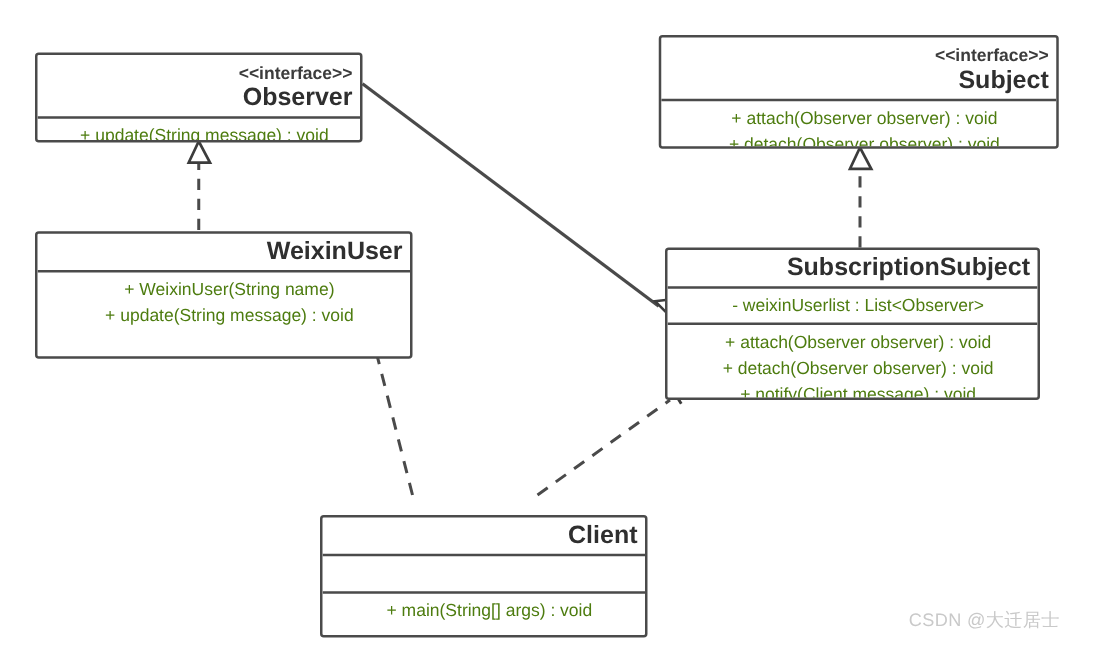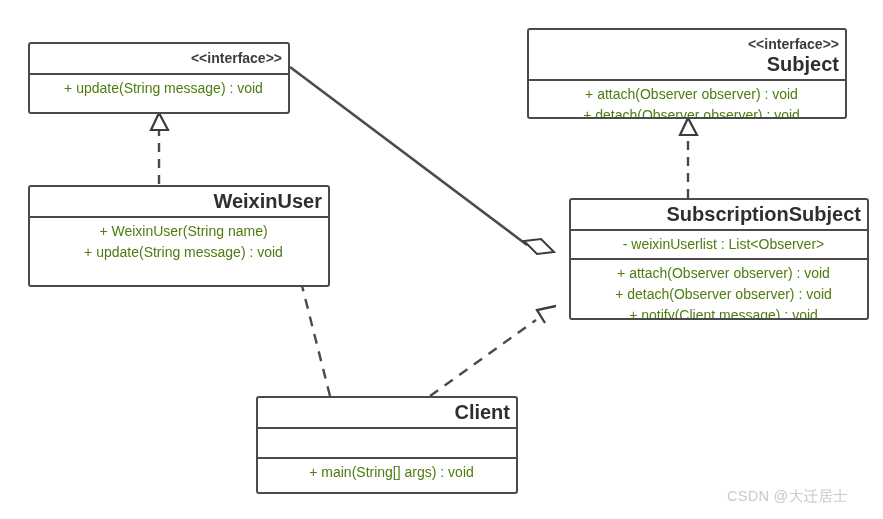--- a/index.html
+++ b/index.html
@@ -112,20 +112,21 @@
 
     <g>
       <line x1="430" y1="396" x2="536" y2="320" stroke="#4a4a4a" stroke-width="2.4" stroke-dasharray="10,8"></line>
       <path d="M 556 306 L 537 310 L 545 323" fill="none" stroke="#3c3c3c" stroke-width="2.3" stroke-linecap="butt" stroke-linejoin="miter"></path>
     </g>
   </svg>
 
   <div class="uml-class" style="left:28px; top:42px; width:262px; height:72px;">
     <div class="compartment class-title">
       <span class="stereotype">&lt;&lt;interface&gt;&gt;</span>
+      <span class="class-name">Observer</span>
     </div>
     <div class="compartment">
       <div class="member">+ update(String message) : void</div>
     </div>
   </div>
 
   <div class="uml-class" style="left:527px; top:28px; width:320px; height:91px;">
     <div class="compartment class-title">
       <span class="stereotype">&lt;&lt;interface&gt;&gt;</span>
       <span class="class-name">Subject</span>
@@ -140,35 +141,35 @@
   <div class="uml-class" style="left:28px; top:185px; width:302px; height:102px;">
     <div class="compartment class-title">
       <span class="class-name">WeixinUser</span>
     </div>
     <div class="compartment">
       <div class="member">+ WeixinUser(String name)</div>
       <div class="member">+ update(String message) : void</div>
     </div>
   </div>
 
-  <div class="uml-class" style="left:569px; top:198px; width:300px; height:122px;">
+  <div class="uml-class" style="left:532px; top:198px; width:300px; height:122px;">
     <div class="compartment class-title">
       <span class="class-name">SubscriptionSubject</span>
     </div>
     <div class="compartment">
       <div class="member">- weixinUserlist : List&lt;Observer&gt;</div>
     </div>
     <div class="compartment">
       <div class="member">+ attach(Observer observer) : void</div>
       <div class="member">+ detach(Observer observer) : void</div>
       <div class="member">+ notify(Client message) : void</div>
     </div>
   </div>
 
-  <div class="uml-class" style="left:256px; top:396px; width:262px; height:98px;">
+  <div class="uml-class" style="left:256px; top:412px; width:262px; height:98px;">
     <div class="compartment class-title">
       <span class="class-name">Client</span>
     </div>
     <div class="compartment empty-compartment"></div>
     <div class="compartment">
       <div class="member">+ main(String[] args) : void</div>
     </div>
   </div>
 
   <div id="watermark">CSDN @大迁居士</div>

